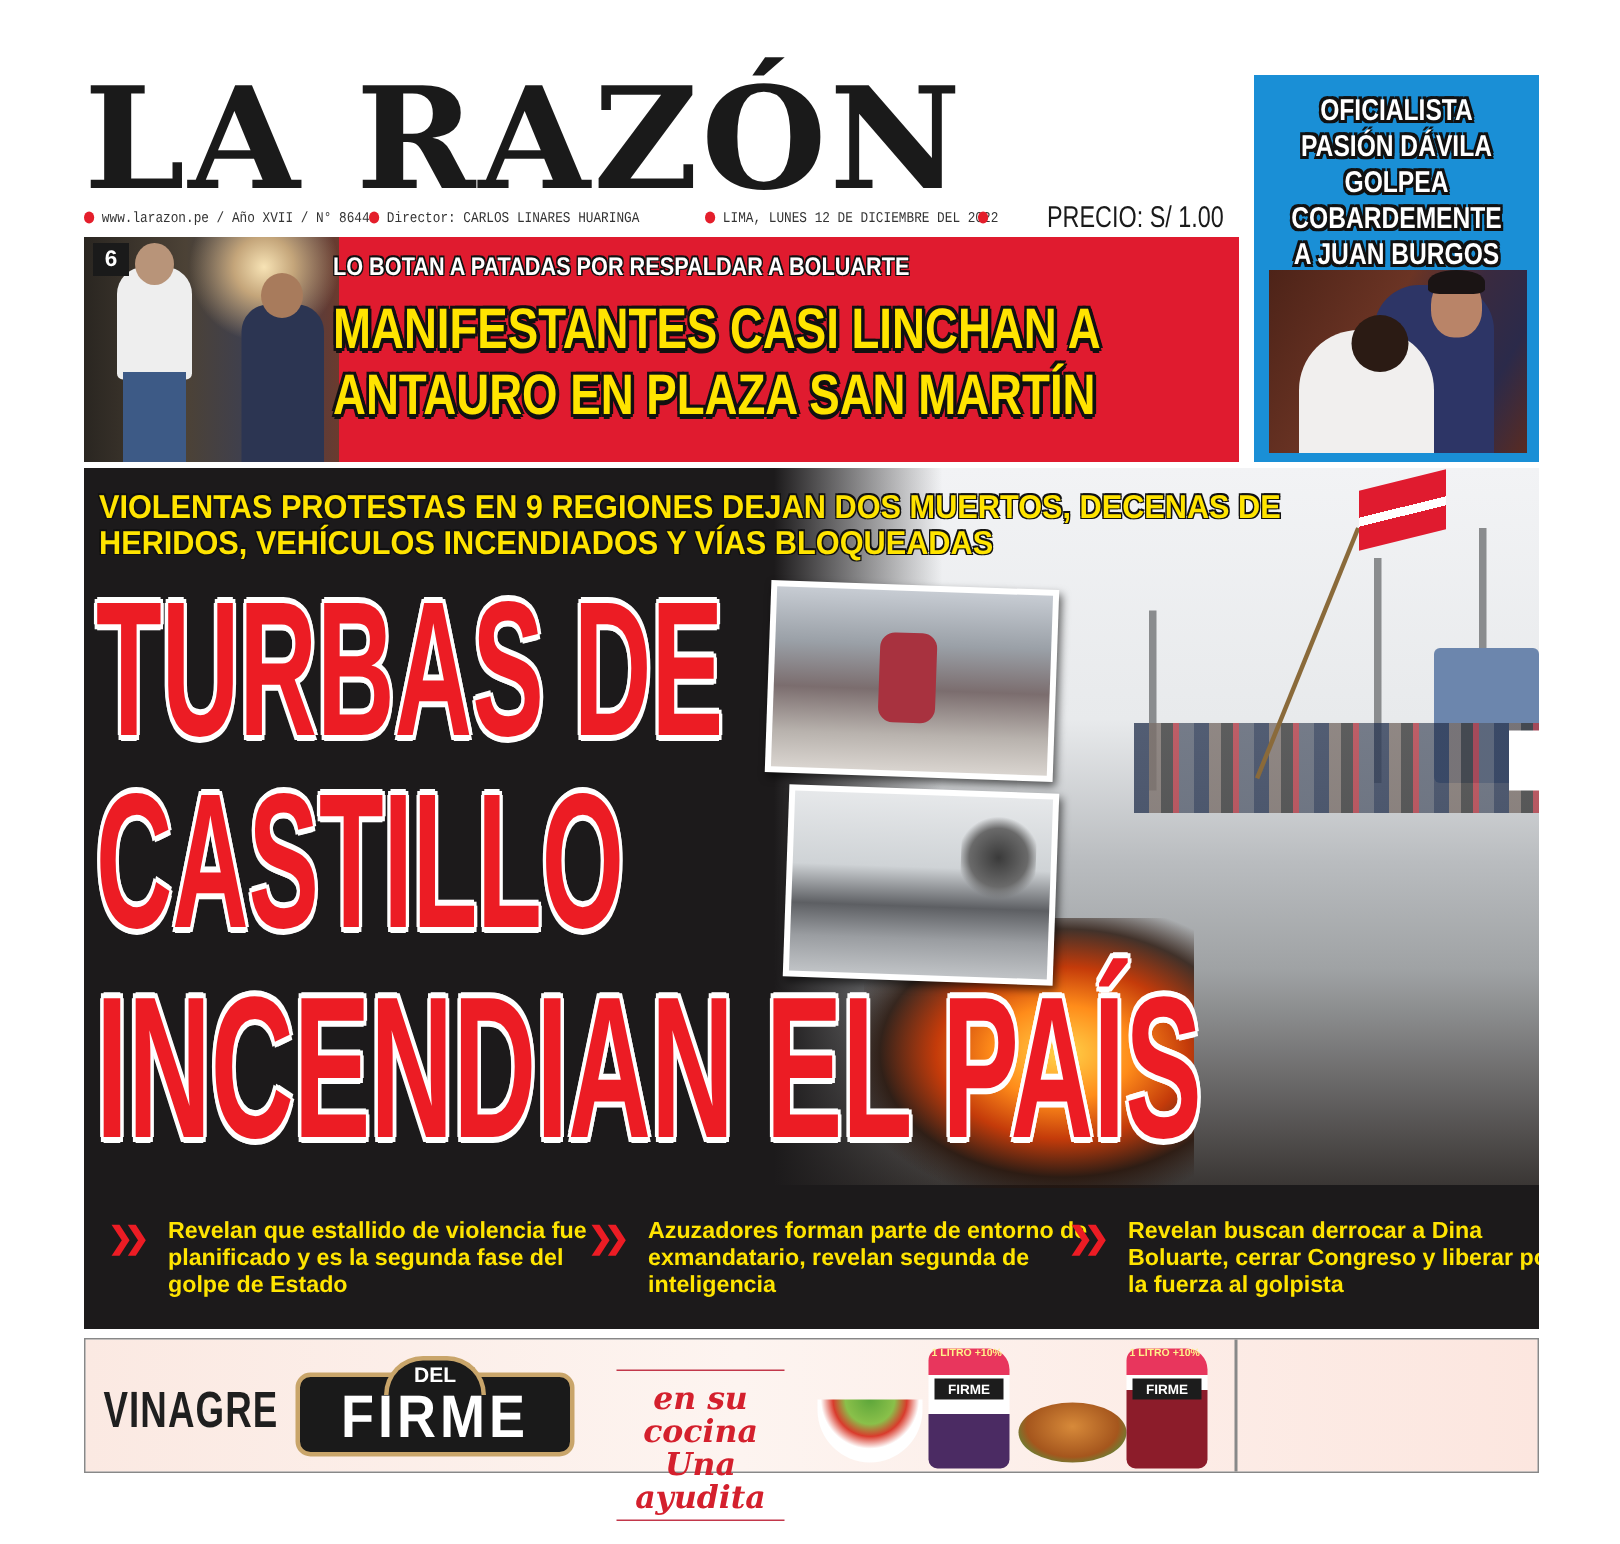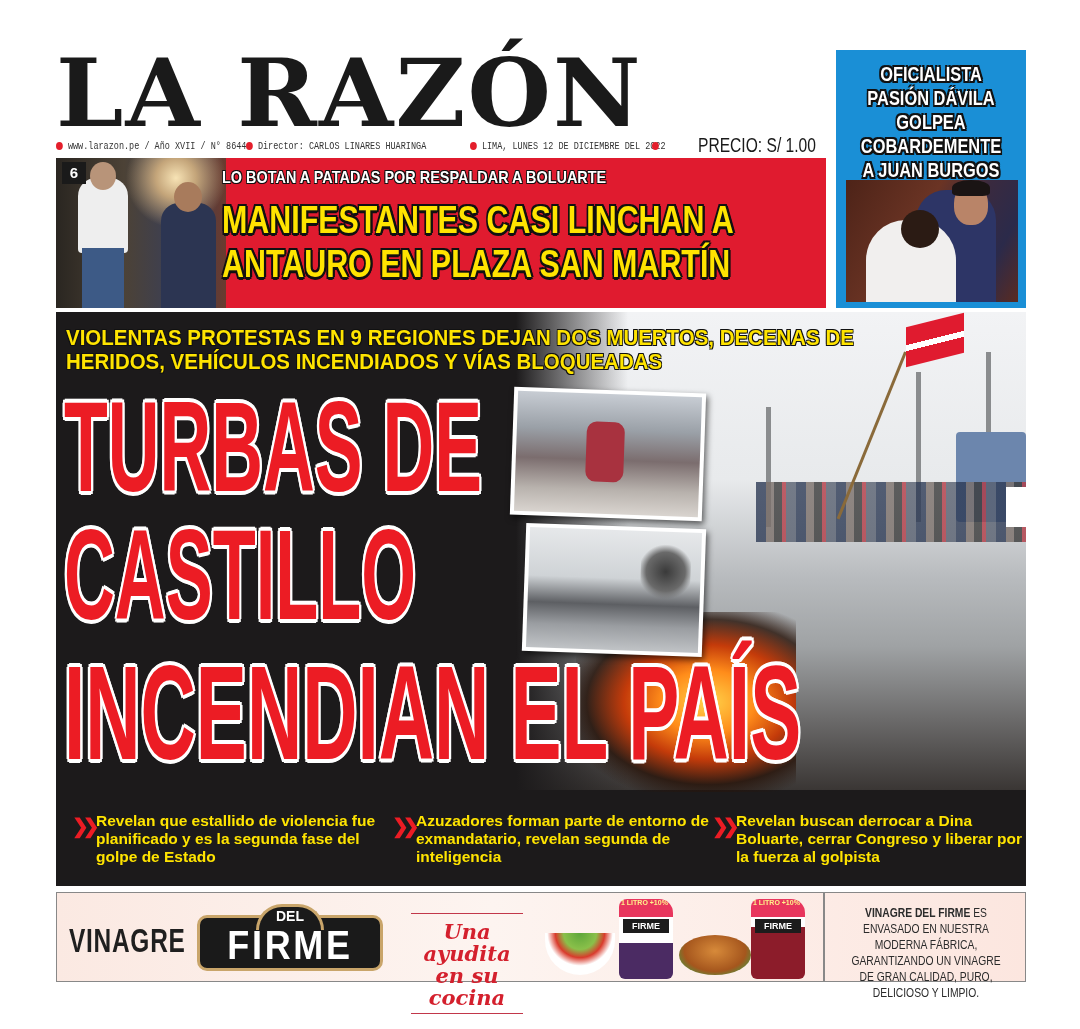--- a/index.html
+++ b/index.html
@@ -76,21 +76,21 @@
   .inset.a { left:456px; top:78px; width:192px; height:128px; transform:rotate(2deg); }
   .inset.a .img { background: linear-gradient(180deg,#c7ccd3 0%,#9aa0a7 30%,#7b6d6e 55%,#b8b2ad 80%,#d9d4cf 100%); position:relative; }
   .inset.a .img::after { content:""; position:absolute; left:70px; top:28px; width:38px; height:60px; background:#a8323f; border-radius:10px; }
   .inset.b { left:468px; top:214px; width:180px; height:128px; transform:rotate(2deg); }
   .inset.b .img { background: linear-gradient(180deg,#e6e8ea 0%,#cfd3d6 40%,#5d5f63 62%,#9a9da1 80%,#c0c3c6 100%); position:relative; }
   .inset.b .img::after { content:""; position:absolute; left:112px; top:10px; width:50px; height:60px; background:radial-gradient(circle,#3a3a3a 0,#6a6a6a 50%,transparent 70%); }
 
   .main .bullets { position:absolute; left:0; top:484px; width:970px; height:90px; background:#1c1a1b; }
   .bullet { position:absolute; top:16px; width:300px; }
   .bullet .chev { position:absolute; left:0; top:4px; color:#ec1c24; font-weight:bold; font-size:20px; letter-spacing:-6px; line-height:20px; }
-  .bullet .txt { position:absolute; left:24px; top:0; color:#ffe400; font-weight:bold; font-size:15.5px; line-height:18px; width:300px; }
+  .bullet .txt { position:absolute; left:40px; top:0; color:#ffe400; font-weight:bold; font-size:15.5px; line-height:18px; width:300px; }
   .bullet.b1 { left:16px; } .bullet.b2 { left:336px; } .bullet.b3 { left:656px; }
 
   
   .ad { position:absolute; left:56px; top:892px; width:970px; height:90px; border:1.5px solid #888;
     background: linear-gradient(90deg,#fbe9e2 0%,#fdf4f0 45%,#fce6df 100%); }
   .ad .word { position:absolute; left:12px; top:28px; font-size:34px; font-weight:bold; color:#1f1f1f; transform:scaleX(0.72); transform-origin:left; letter-spacing:1px; }
   .ad .logo2 { position:absolute; left:140px; top:22px; width:186px; height:56px; background:#1a1a1a; border-radius:10px; border:3px solid #c9a56a;padding-left:40px; }
   .ad .logo2 .arch { position:absolute; left:56px; top:-14px; width:68px; height:26px; background:#1a1a1a; border-radius:30px 30px 0 0; border:3px solid #c9a56a; border-bottom:none; }
   .ad .logo2 .del { position:absolute; left:0; top:-10px; width:180px; text-align:center; color:#fff; font-weight:bold; font-size:14px; }
   .ad .logo2 .firme { position:absolute; left:0; top:4px; width:180px; text-align:center; color:#fff; font-weight:bold; font-size:40px; line-height:46px; letter-spacing:3px; transform:scaleX(0.9); }
@@ -196,31 +196,28 @@
 
 <div class="ad">
   <div class="word">VINAGRE</div>
   <div class="logo2">
     <div class="arch"></div>
     <div class="del">DEL</div>
     <div class="firme">FIRME</div>
   </div>
   <div class="slogan">
     <span class="lineT"></span>
+    <div>en su cocina</div>
     <div>Una ayudita</div>
-    <div>en su cocina</div>
     <span class="lineB" style="margin-top:4px;"></span>
   </div>
   <div class="salad"></div>
   <div class="pouch p1">
     <span class="ptag">1 LITRO +10%</span>
     <span class="plabel">FIRME</span>
   </div>
   <div class="chicken"></div>
   <div class="pouch p2">
     <span class="ptag">1 LITRO +10%</span>
     <span class="plabel">FIRME</span>
   </div>
   <div class="divider"></div>
-  <div class="desc">
-    <span class="inner"><b>VINAGRE DEL FIRME</b><span> ES ENVASADO EN NUESTRA MODERNA FÁBRICA, GARANTIZANDO UN VINAGRE DE GRAN CALIDAD, PURO, DELICIOSO Y LIMPIO.</span></span>
-  </div>
 </div>
 
 </body></html>

